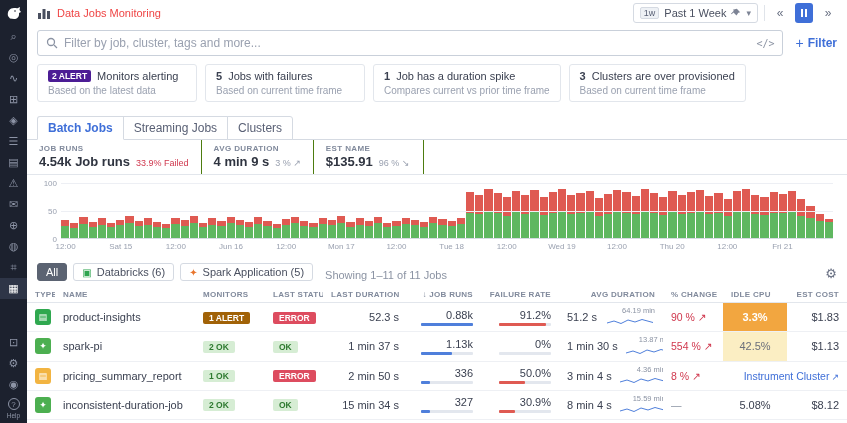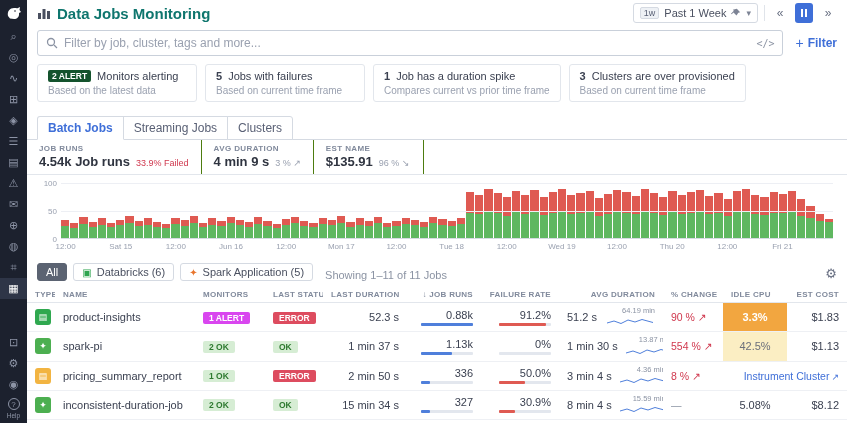--- a/index.html
+++ b/index.html
@@ -12,42 +12,42 @@
   .sb-icon{width:27px;height:21px;color:#8d94a6;font-size:11px;display:flex;align-items:center;justify-content:center;cursor:pointer;line-height:1}
   .sb-icon.active{background:#2e3547;color:#fff}
   .sb-spacer{flex:1}
   .sb-help{display:flex;flex-direction:column;align-items:center;padding:3px 0 4px;color:#8d94a6;cursor:pointer}
   .sb-help .qm{width:12px;height:12px;border:1px solid #8d94a6;border-radius:50%;font-size:8px;display:flex;align-items:center;justify-content:center}
   .sb-help .hl{font-size:6.5px;margin-top:2px}
   
   .main{flex:1;display:flex;flex-direction:column;min-width:0}
   .topbar{height:26px;display:flex;align-items:center;justify-content:space-between;padding:0 10px;flex-shrink:0}
   .topbar-left{display:flex;align-items:center;gap:6px}
-  .title{font-size:15px;font-weight:700;color:#0f766e}
+  .title{font-size:11px;font-weight:400;color:#ef4444}
   .topbar-right{display:flex;align-items:center;gap:6px}
   .time-picker{border:1px solid #d5dae2;border-radius:3px;height:20px;display:flex;align-items:center;padding:0 6px;gap:5px;font-size:11px;color:#4a5060;cursor:pointer;background:#fff}
   .time-badge{background:#eef1f5;border:1px solid #d5dae2;font-size:9px;padding:0 3px;border-radius:2px;color:#596075}
   .caret{color:#7d8495;font-size:9px}
   .vdiv{width:1px;height:16px;background:#e0e4ea}
   .pb{width:18px;height:20px;border:none;background:transparent;color:#6a7184;font-size:12px;cursor:pointer;display:flex;align-items:center;justify-content:center;border-radius:3px}
   .pb.pause{background:#3f6fd8;color:#fff}
   .pb.pause::before,.pb.pause::after{content:"";display:inline-block;width:2px;height:8px;background:#fff;margin:0 1px}
   
   .search-row{display:flex;align-items:center;padding:4px 10px 6px;gap:12px;flex-shrink:0}
   .search-box{flex:1;display:flex;align-items:center;border:1px solid #c9d0da;border-radius:3px;height:26px;padding:0 8px;gap:6px;background:#fff}
   .search-box input{flex:1;border:none;outline:none;font-size:12px;color:#3b4151;background:transparent}
   .search-box input::placeholder{color:#9aa1b0}
   .code-toggle{font-family:"DejaVu Sans Mono",monospace;font-size:10px;color:#8b93a3;cursor:pointer}
   .filter-btn{color:#3f6fd8;background:none;border:none;font-size:12px;font-weight:600;display:flex;gap:4px;align-items:center;cursor:pointer}
   .filter-btn .plus{font-size:14px;font-weight:400}
   
   .cards{display:flex;gap:8px;padding:2px 10px 8px;flex-shrink:0}
   .card{border:1px solid #e2e6ec;border-radius:3px;padding:5px 10px;min-width:160px;cursor:pointer;background:#fff}
   .card-top{display:flex;align-items:center;gap:6px;font-size:11px;color:#3b4151;white-space:nowrap}
-  .badge-alert{background:#14532d;color:#fff;font-size:8.5px;font-weight:700;padding:1px 4px;border-radius:2px}
+  .badge-alert{background:#4c1d95;color:#fff;font-size:8.5px;font-weight:700;padding:1px 4px;border-radius:2px}
   .card-top strong{font-weight:700}
   .card-sub{font-size:10px;color:#9aa1b0;margin-top:3px;white-space:nowrap}
   
   .tabs{display:flex;padding:6px 10px 0;flex-shrink:0}
   .tab{border:1px solid #d5dae2;padding:4px 10px;font-size:12px;color:#596075;background:#fff;margin-bottom:-1px;cursor:pointer;margin-left:-1px;position:relative}
   .tab:first-child{margin-left:0;border-radius:3px 0 0 0}
   .tab:last-child{border-radius:0 3px 0 0}
   .tab.active{color:#3f6fd8;font-weight:600;border-bottom-color:#fff;z-index:2}
   .panel{border-top:1px solid #d5dae2;flex:1;display:flex;flex-direction:column;min-height:0}
   
@@ -78,21 +78,21 @@
   .gear{margin-left:auto;color:#6a7184;font-size:13px;cursor:pointer}
   
   table{width:100%;border-collapse:collapse;font-size:11px;table-layout:fixed}
   thead th{font-size:8px;color:#818a9c;font-weight:700;text-align:left;padding:3px 8px;border-bottom:1px solid #e2e6ec;letter-spacing:.3px;white-space:nowrap;overflow:hidden;cursor:pointer}
   thead th.r{text-align:right}
   td{padding:4px 8px;border-bottom:1px solid #eef0f4;vertical-align:middle;white-space:nowrap;overflow:hidden;height:27px}
   td.r{text-align:right}
   .ticon{width:16px;height:16px;border-radius:3px;color:#fff;font-size:9px;display:inline-flex;align-items:center;justify-content:center}
   .jobname{color:#3b4151;cursor:pointer}
   .chip{display:inline-block;font-size:8.5px;font-weight:700;padding:1px 6px;border-radius:2px}
-  .chip.alert{background:#d946ef;color:#fff}
+  .chip.alert{background:#a16207;color:#fff}
   .chip.error{background:#dd4c5f;color:#fff}
   .chip.ok{background:#d6edd4;color:#2d7a2f}
   .mini-val{display:block;text-align:right}
   .mini-track{width:52px;height:3px;background:#e3e7ee;border-radius:1px;margin-top:2px;margin-left:auto}
   .mini-fill{height:100%;border-radius:1px}
   .mini-fill.blue{background:#4f7fdb}
   .mini-fill.redf{background:#df5a52}
   .avgcell{display:flex;align-items:center;gap:8px;justify-content:space-between}
   .spark{width:48px;display:inline-block}
   .spark-label{font-size:7.5px;color:#8b93a3;display:block;text-align:right;line-height:1.1}

